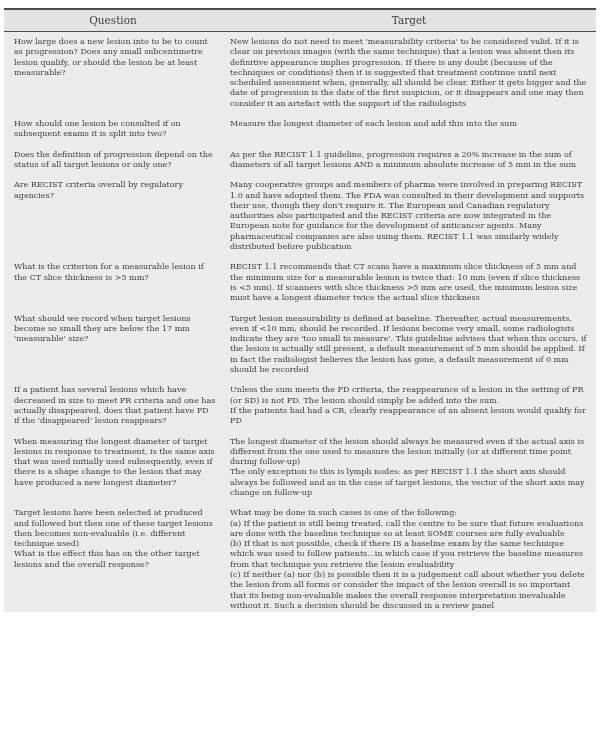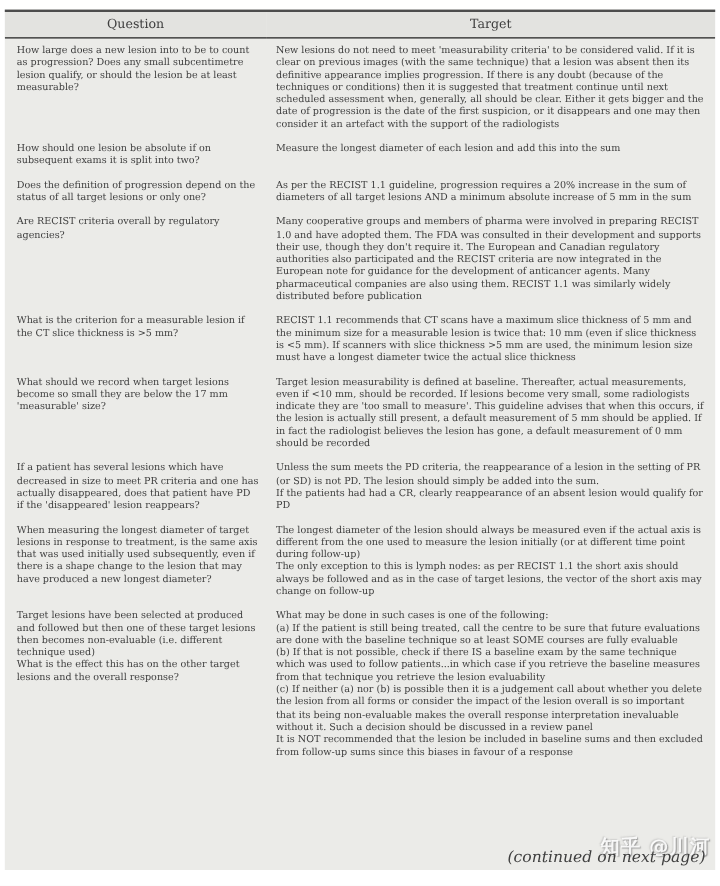--- a/index.html
+++ b/index.html
@@ -3,21 +3,21 @@
 <meta charset="utf-8">
 <style>
   html, body {
     margin: 0;
     padding: 0;
     background: #ffffff;
   }
   .page {
     position: relative;
     width: 600px;
-    height: 738px;
+    height: 612px;
     background: #ffffff;
     font-family: "DejaVu Serif", serif;
     color: #3e3e3e;
     overflow: hidden;
   }
   .table-wrap {
     position: absolute;
     top: 8px;
     left: 4px;
     width: 592px;
@@ -93,21 +93,21 @@
           <th>Question</th>
           <th>Target</th>
         </tr>
       </thead>
       <tbody>
         <tr>
           <td class="q">How large does a new lesion into to be to count as progression? Does any small subcentimetre lesion qualify, or should the lesion be at least measurable?</td>
           <td class="a">New lesions do not need to meet 'measurability criteria' to be considered valid. If it is clear on previous images (with the same technique) that a lesion was absent then its definitive appearance implies progression. If there is any doubt (because of the techniques or conditions) then it is suggested that treatment continue until next scheduled assessment when, generally, all should be clear. Either it gets bigger and the date of progression is the date of the first suspicion, or it disappears and one may then consider it an artefact with the support of the radiologists</td>
         </tr>
         <tr>
-          <td class="q">How should one lesion be absolute if on subsequent exams it is split into two?</td>
+          <td class="q">How should one lesion be consulted if on subsequent exams it is split into two?</td>
           <td class="a">Measure the longest diameter of each lesion and add this into the sum</td>
         </tr>
         <tr>
           <td class="q">Does the definition of progression depend on the status of all target lesions or only one?</td>
           <td class="a">As per the RECIST 1.1 guideline, progression requires a 20% increase in the sum of diameters of all target lesions AND a minimum absolute increase of 5 mm in the sum</td>
         </tr>
         <tr>
           <td class="q">Are RECIST criteria overall by regulatory agencies?</td>
           <td class="a">Many cooperative groups and members of pharma were involved in preparing RECIST 1.0 and have adopted them. The FDA was consulted in their development and supports their use, though they don't require it. The European and Canadian regulatory authorities also participated and the RECIST criteria are now integrated in the European note for guidance for the development of anticancer agents. Many pharmaceutical companies are also using them. RECIST 1.1 was similarly widely distributed before publication</td>
         </tr>

